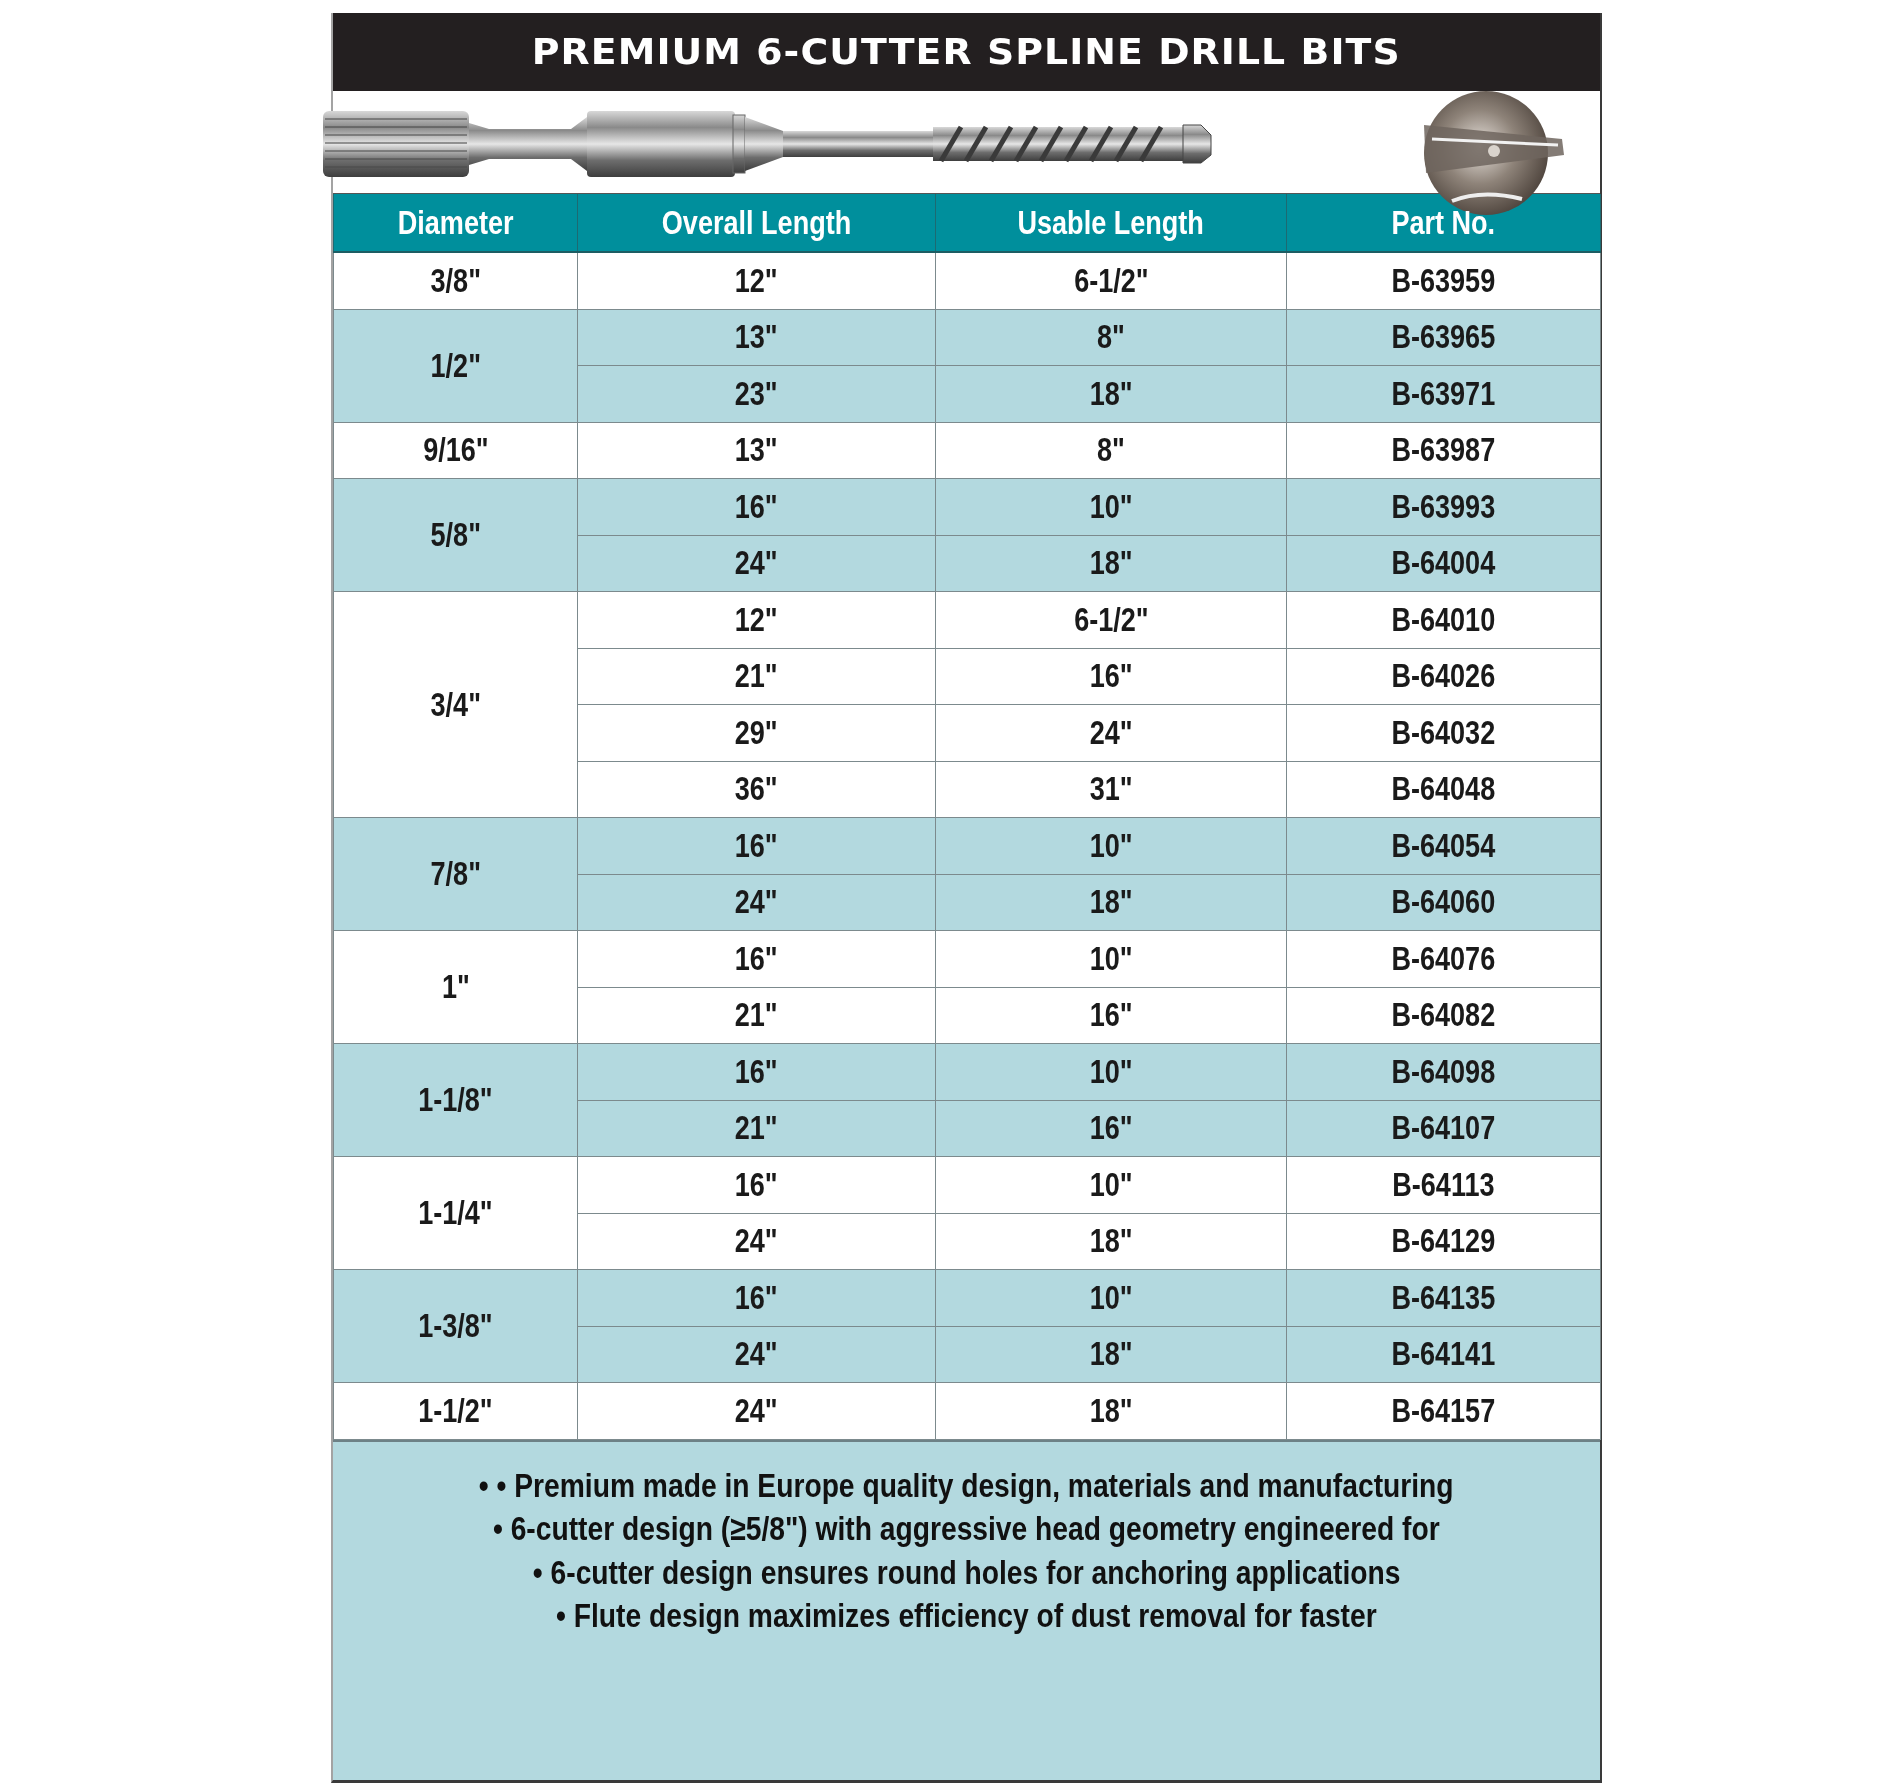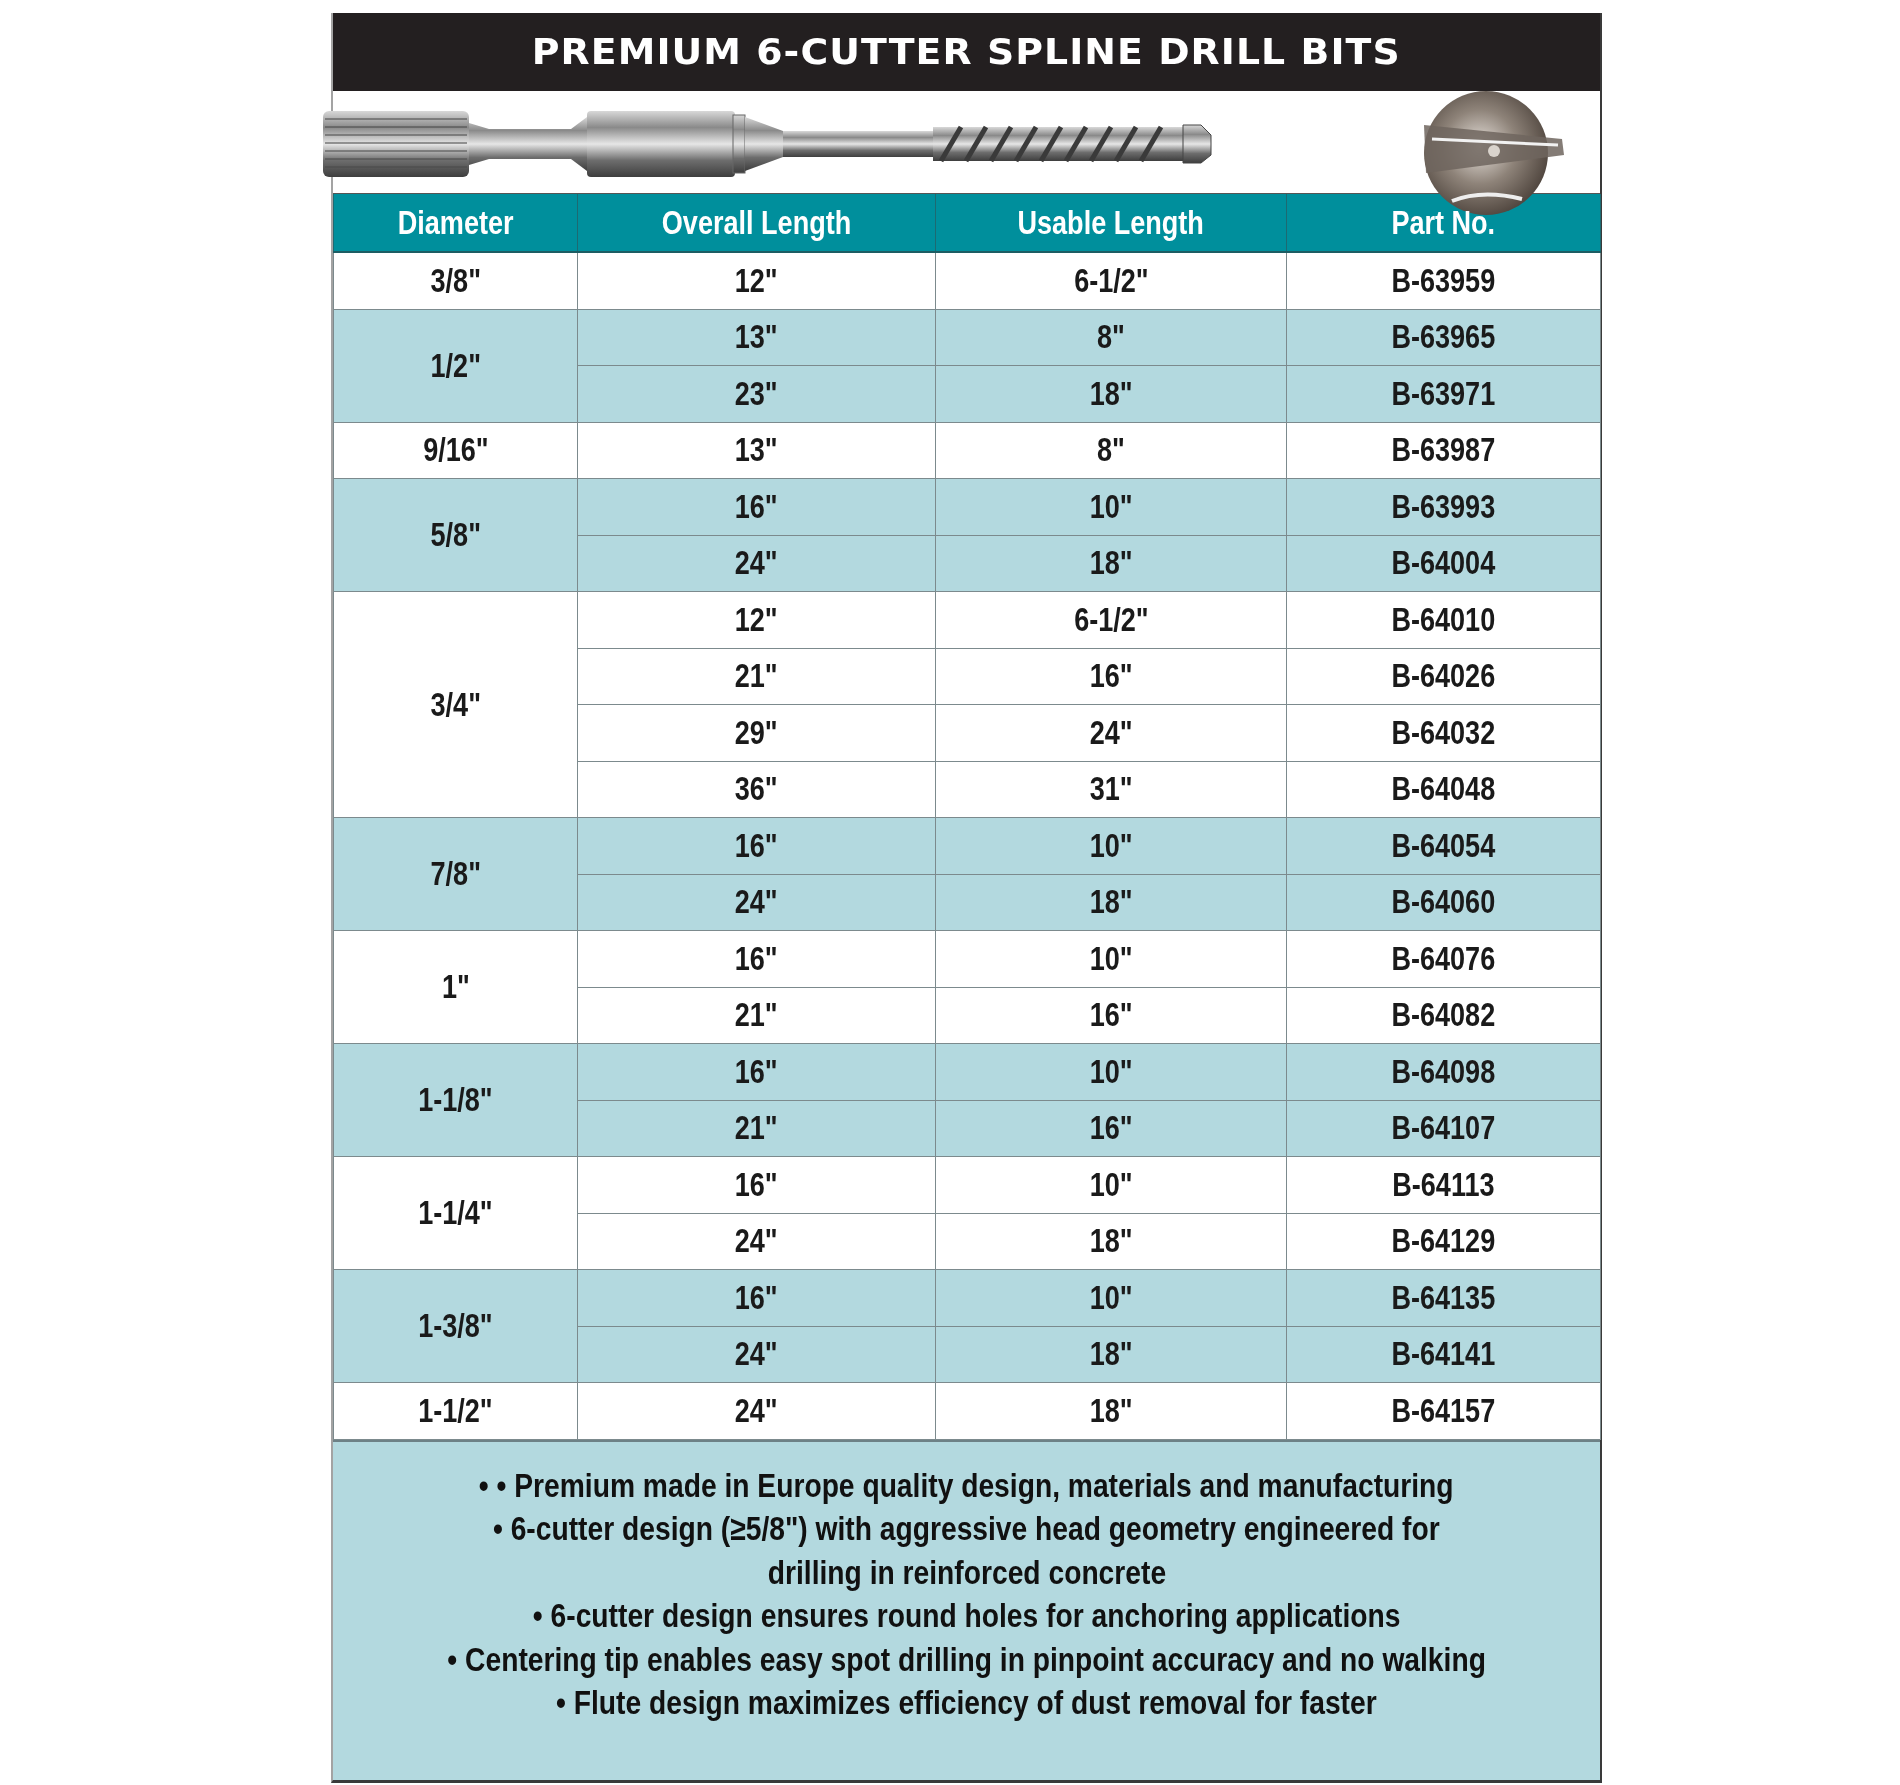--- a/index.html
+++ b/index.html
@@ -235,18 +235,16 @@
         <td><span>24"</span></td>
         <td><span>18"</span></td>
         <td><span>B-64157</span></td>
       </tr>
     </tbody>
   </table>
 
   <div class="footer">
     <div class="line"><span>•    • Premium made in Europe quality design, materials and manufacturing</span></div>
     <div class="line"><span>• 6-cutter design (≥5/8") with aggressive head geometry engineered for</span></div>
-    <div class="line"><span>drilling in reinforced concrete</span></div>
     <div class="line"><span>• 6-cutter design ensures round holes for anchoring applications</span></div>
-    <div class="line"><span>• Centering tip enables easy spot drilling in pinpoint accuracy and no walking</span></div>
     <div class="line"><span>• Flute design maximizes efficiency of dust removal for faster</span></div>
   </div>
 </div>
 
 </body></html>

